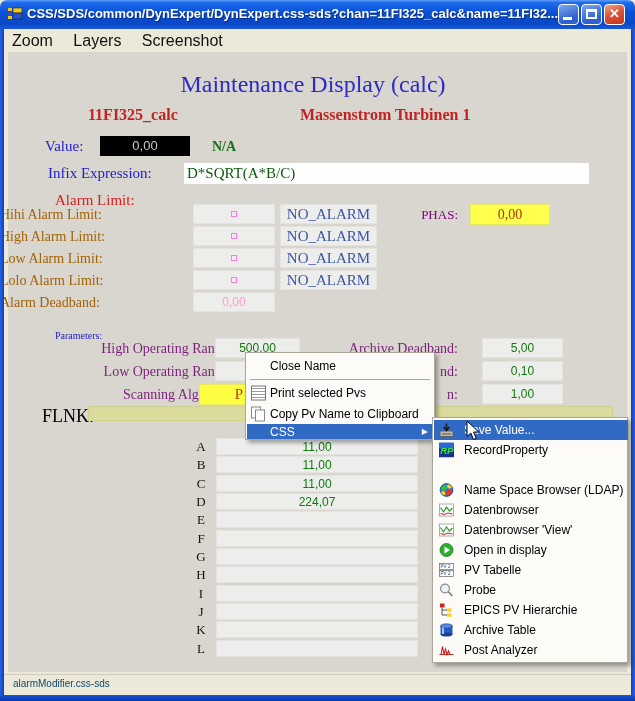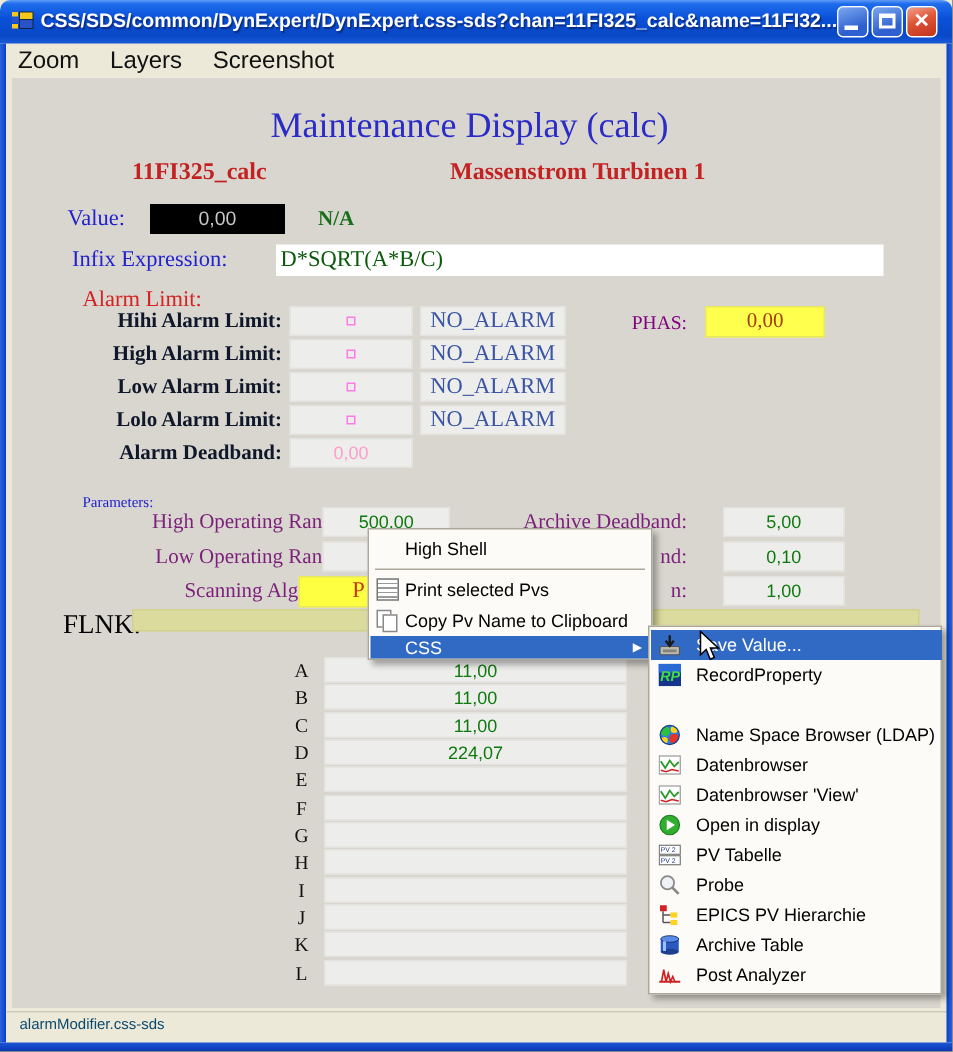--- a/index.html
+++ b/index.html
@@ -36,21 +36,21 @@
   .page-title{left:8px;top:71px;width:610px;text-align:center;font-size:24px;color:#2B2BC8;z-index:2;}
   .pv-name{left:88px;top:106px;font-size:16px;font-weight:bold;color:#C22222;z-index:2;}
   .pv-desc{left:300px;top:106px;font-size:16px;font-weight:bold;color:#C22222;z-index:2;}
   .lbl-blue{color:#2121CF;font-size:15px;z-index:2;}
   .value-box{left:100px;top:136px;width:90px;height:20px;background:#000;color:#C8C8C8;
       font-size:13px;text-align:center;line-height:20px;z-index:2;}
   .value-status{left:212px;top:139px;color:#1A701A;font-weight:bold;font-size:14px;z-index:2;}
   .infix-input{left:184px;top:163px;width:405px;height:21px;background:#fff;color:#0A5A0A;
       font-size:15px;line-height:21px;padding-left:3px;z-index:2;}
   .alarm-section{left:55px;top:192px;color:#D42222;font-size:15px;z-index:2;}
-  .a-label{left:0;width:188px;text-align:right;color:#0f172a;font-size:14px;z-index:2;font-weight:bold;}
+  .a-label{left:0;width:188px;color:#a16207;font-size:14px;z-index:2;}
   .field{background:#EDEDEB;border:1px solid #E4E3DF;z-index:2;display:flex;align-items:center;justify-content:center;}
   .a-field{left:193px;width:82px;height:20px;}
   .pink-sq{width:6px;height:6px;border:1px solid #FF7AE8;}
   .noalarm{left:280px;width:97px;height:20px;font-family:"Liberation Serif",serif;
       font-size:15px;color:#3A55A5;}
   .dead-val{color:#FF9CCE;font-size:12px;}
   .phas-label{left:380px;top:207px;width:78px;text-align:right;color:#800080;font-size:13px;z-index:2;}
   .phas-box{left:470px;top:204px;width:80px;height:21px;background:#FFFF4D;border:1px solid #e8e860;
       color:#A33C10;font-size:14px;z-index:2;display:flex;align-items:center;justify-content:center;}
   .param-section{left:55px;top:330px;color:#2121CF;font-size:10px;z-index:2;}
@@ -213,21 +213,21 @@
   <div class="abs t-letter serif" style="top:586px;">I</div>
   <div class="abs field t-box green-val" style="top:585px;"></div>
   <div class="abs t-letter serif" style="top:604px;">J</div>
   <div class="abs field t-box green-val" style="top:603px;"></div>
   <div class="abs t-letter serif" style="top:622px;">K</div>
   <div class="abs field t-box green-val" style="top:621px;"></div>
   <div class="abs t-letter serif" style="top:641px;">L</div>
   <div class="abs field t-box green-val" style="top:640px;"></div>
 
   <div class="menu main-menu">
-    <div class="menu-item mi-0">High Shell</div>
+    <div class="menu-item mi-0">Close Name</div>
     <div class="menu-sep"></div>
     <div class="menu-item mi-1">
       <span class="mi-icon icon-print"></span>
       <span>Print selected Pvs</span>
     </div>
     <div class="menu-item mi-2">
       <span class="mi-icon icon-copy">
           <span></span>
           <span></span>
         </span>

